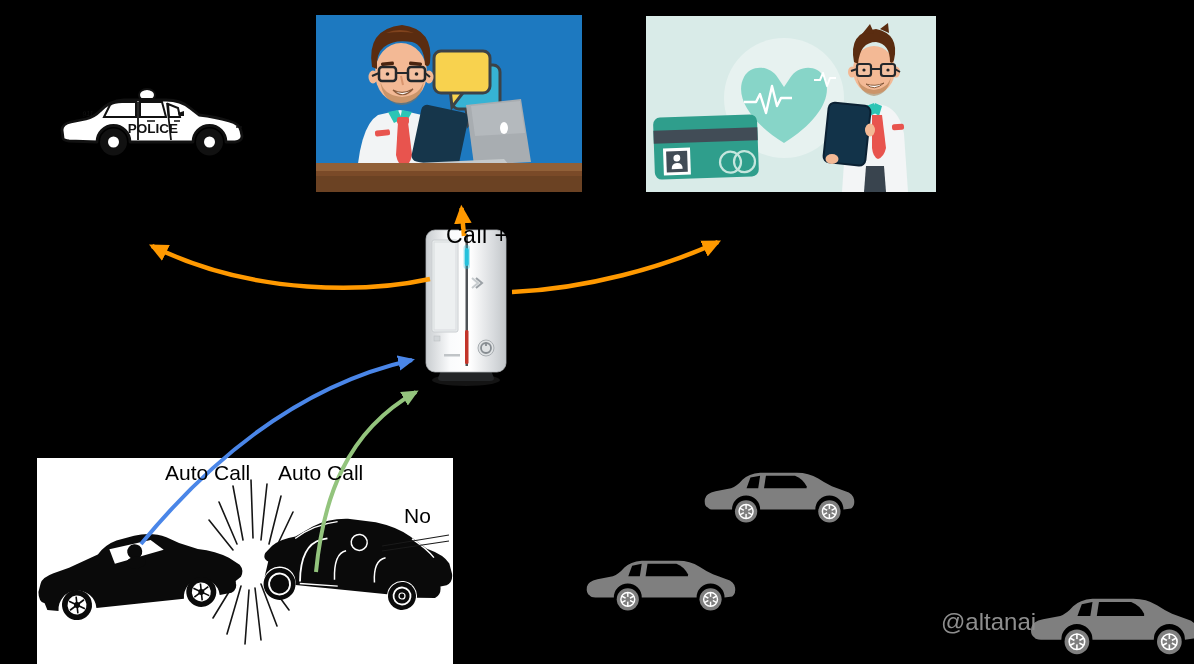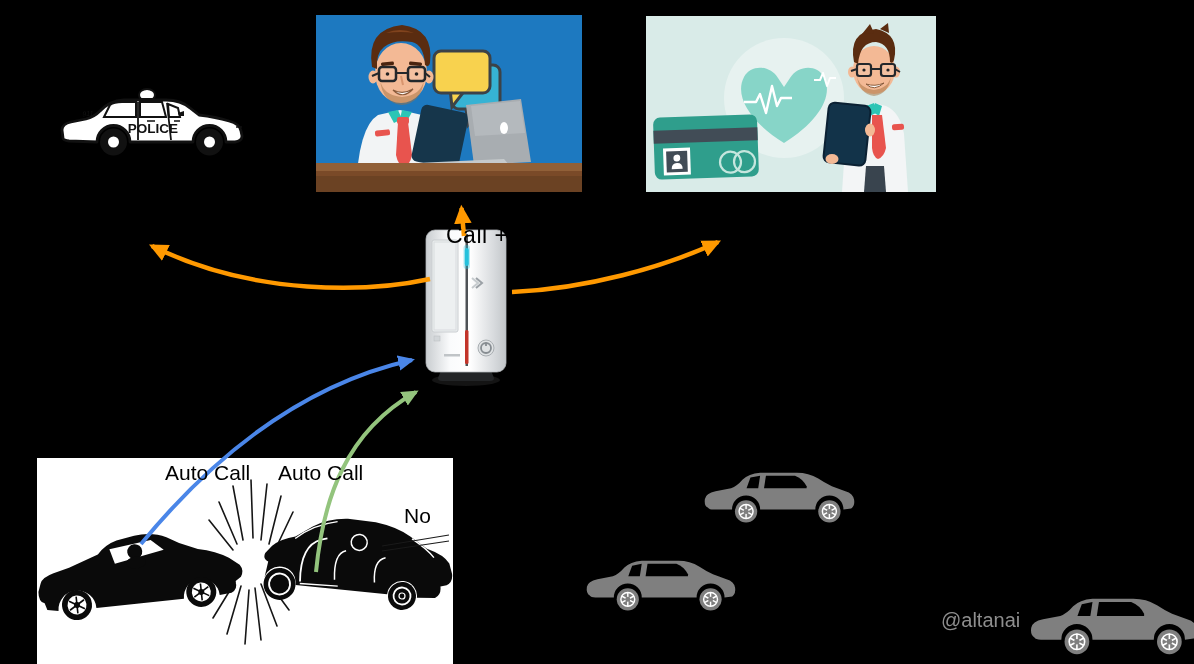--- a/index.html
+++ b/index.html
@@ -4,21 +4,21 @@
 <style>
   html,body{margin:0;padding:0;background:#000;}
   .canvas{position:relative;width:1194px;height:664px;background:#000;overflow:hidden;
           font-family:"Liberation Sans",sans-serif;}
   .abs{position:absolute;}
   .lbl{position:absolute;color:#000;font-size:21px;line-height:1.1;white-space:nowrap;text-align:center;}
   .lbl-call{left:446px;top:223px;font-size:23px;letter-spacing:.5px;}
   .lbl-ac1{left:165px;top:461px;}
   .lbl-ac2{left:278px;top:461px;}
   .lbl-no{left:404px;top:504px;}
-  .lbl-wm{left:941px;top:609px;font-size:20px;color:#8e8e8e;}
+  .lbl-wm{left:941px;top:609px;font-size:24px;color:#8e8e8e;}
   svg{display:block;}
   text{font-family:"Liberation Sans",sans-serif;}
 </style>
 </head>
 <body>
 
 <div class="canvas">
 
   <svg width="0" height="0" class="abs" aria-hidden="true">
     <defs>

